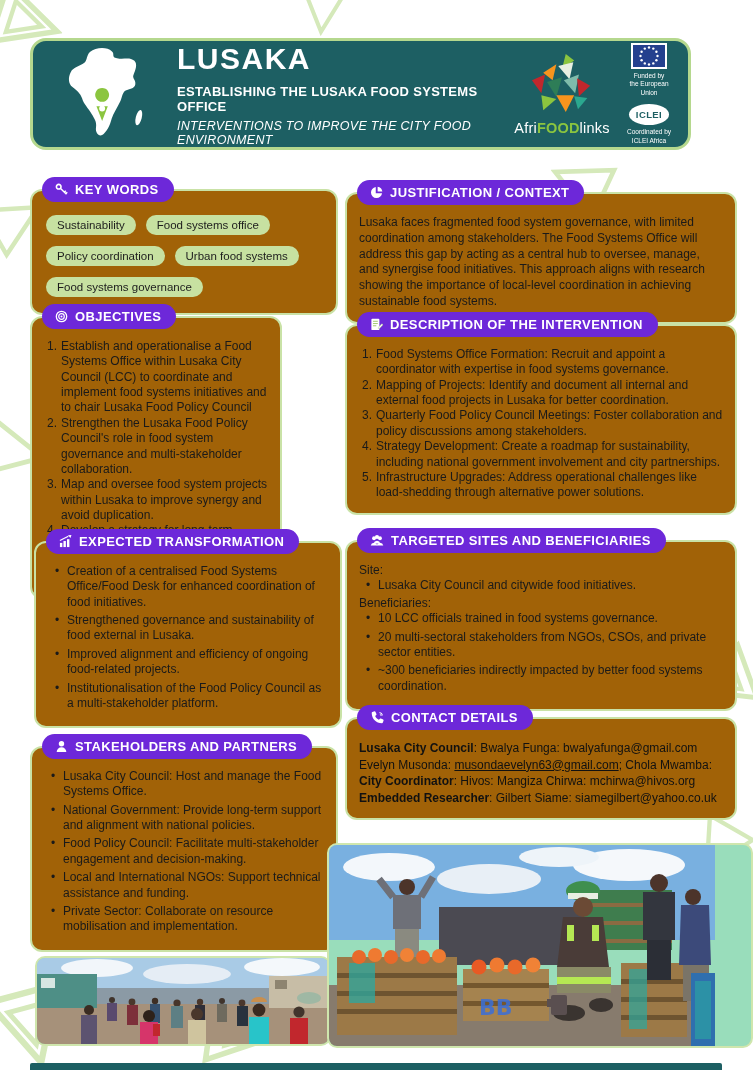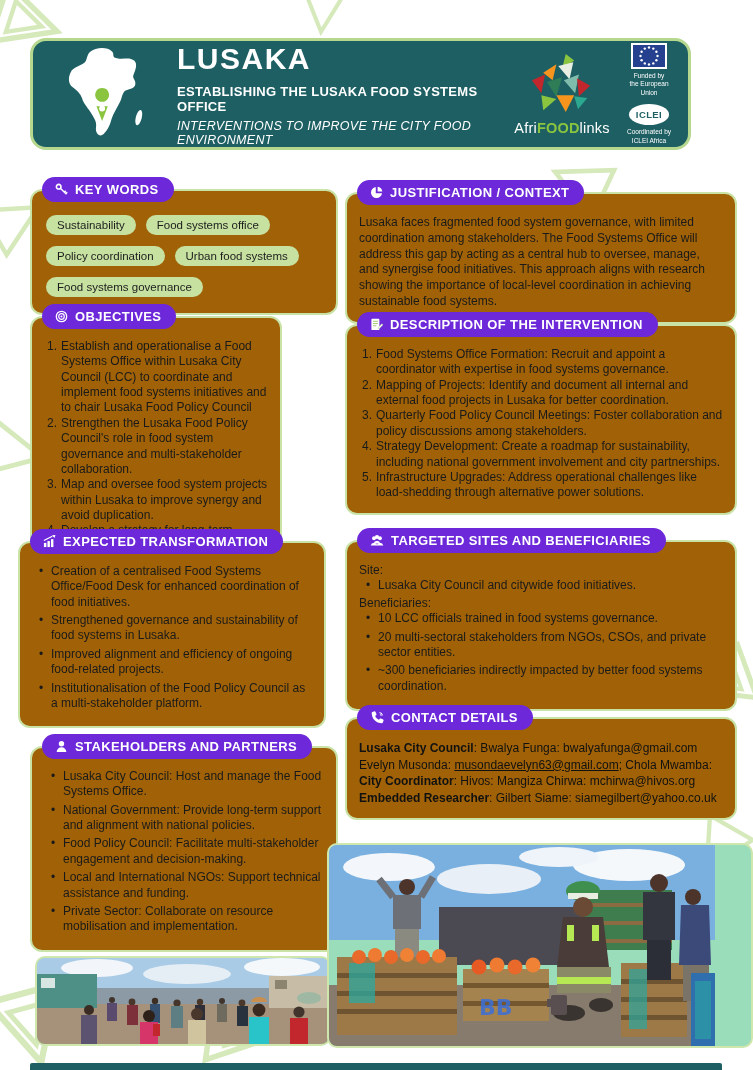--- a/index.html
+++ b/index.html
@@ -191,35 +191,35 @@
     <div class="box">
       <ol class="numlist">
           <li>Establish and operationalise a Food Systems Office within Lusaka City Council (LCC) to coordinate and implement food systems initiatives and to chair Lusaka Food Policy Council</li>
           <li>Strengthen the Lusaka Food Policy Council's role in food system governance and multi-stakeholder collaboration.</li>
           <li>Map and oversee food system projects within Lusaka to improve synergy and avoid duplication.</li>
           <li>Develop a strategy for long-term sustainability, including national government buy-in and city-to-city collaborations.</li>
         </ol>
     </div>
   </section>
 
-  <section class="section" style="left:18px;top:529px;width:308px;">
+  <section class="section" style="left:34px;top:529px;width:308px;">
     <div class="pill">
       <svg viewBox="0 0 14 14" width="13" height="13">
         <rect x="1" y="8.5" width="2.6" height="4.5" fill="#fff"></rect>
         <rect x="4.8" y="6.5" width="2.6" height="6.5" fill="#fff"></rect>
         <rect x="8.6" y="4.5" width="2.6" height="8.5" fill="#fff"></rect>
         <path d="M1,6 L10,1.4" stroke="#fff" stroke-width="1.3" fill="none"></path>
         <polygon points="13.4,0 9.6,0.4 12.4,3.2" fill="#fff"></polygon>
       </svg>
       <span>EXPECTED TRANSFORMATION</span>
     </div>
     <div class="box">
       <ul class="bullist">
           <li>Creation of a centralised Food Systems Office/Food Desk for enhanced coordination of food initiatives.</li>
-          <li>Strengthened governance and sustainability of food systems in Lusaka.</li>
+          <li>Strengthened governance and sustainability of food external in Lusaka.</li>
           <li>Improved alignment and efficiency of ongoing food-related projects.</li>
           <li>Institutionalisation of the Food Policy Council as a multi-stakeholder platform.</li>
         </ul>
     </div>
   </section>
 
   <section class="section" style="left:30px;top:734px;width:308px;">
     <div class="pill">
       <svg viewBox="0 0 14 14" width="13" height="13">
         <circle cx="7" cy="4" r="2.9" fill="#fff"></circle>

